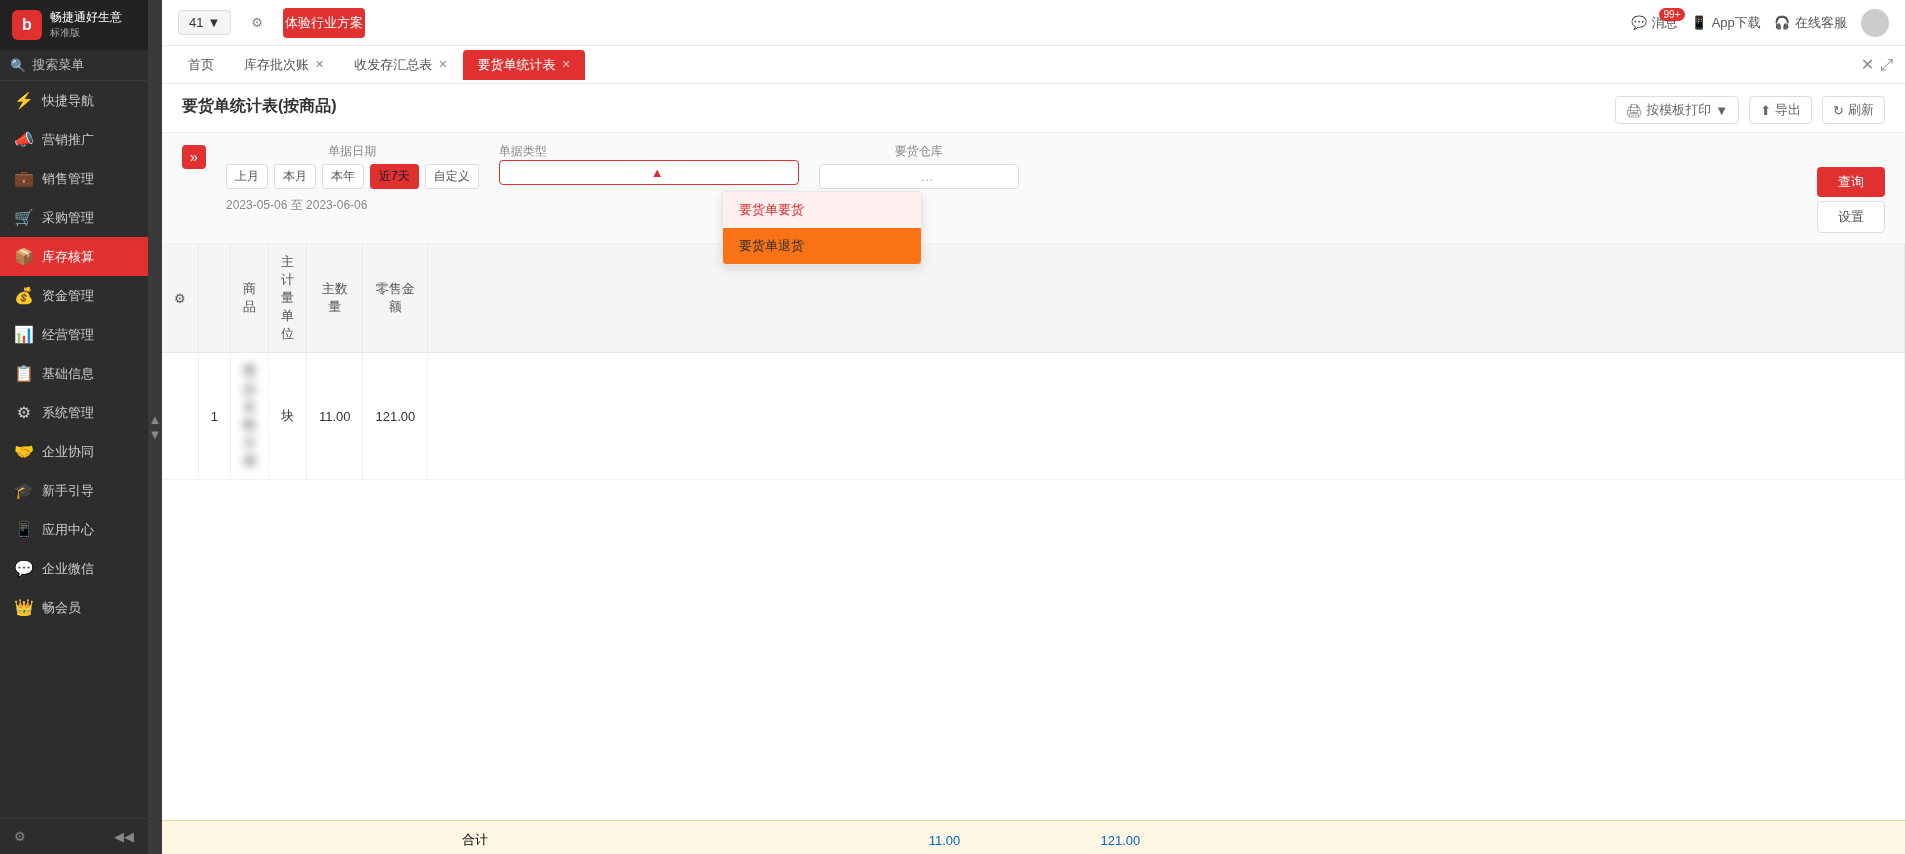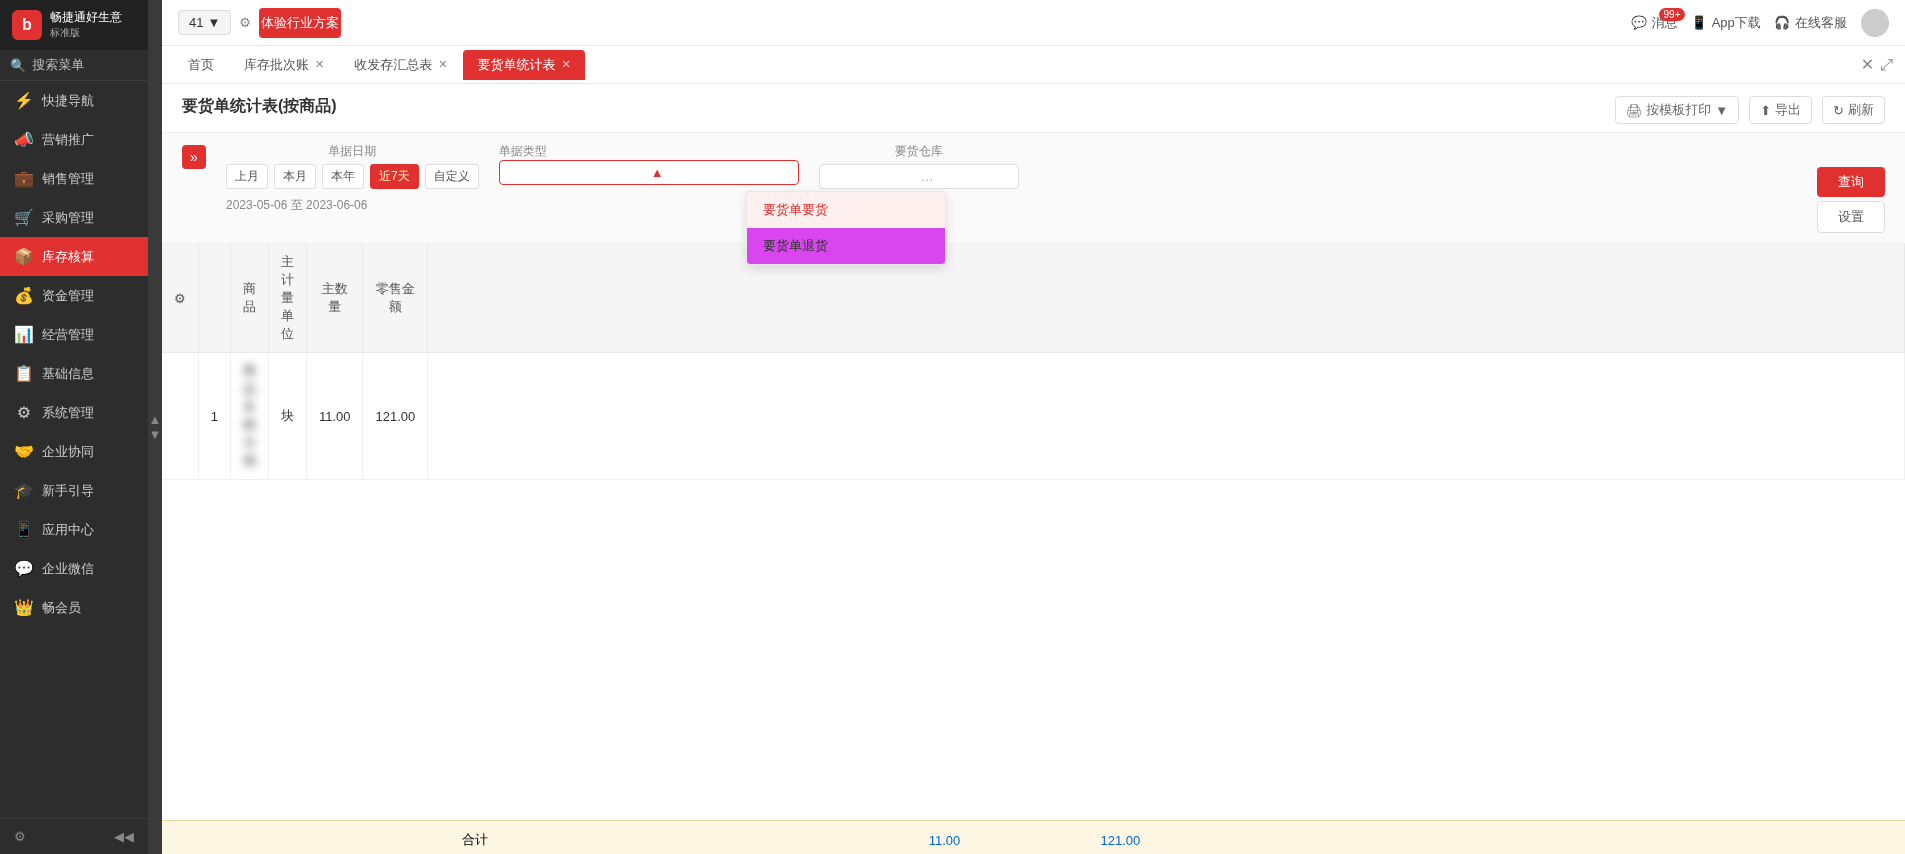--- a/index.html
+++ b/index.html
@@ -93,21 +93,21 @@
     .topbar {
       background: #fff;
       height: 46px;
       display: flex;
       align-items: center;
       padding: 0 16px;
       gap: 12px;
       border-bottom: 1px solid #e8e8e8;
       flex-shrink: 0;
     }
-    .topbar-left { display: flex; align-items: center; gap: 8px; flex: 1; }
+    .topbar-left { display: flex; align-items: center; gap: 20px; flex: 1; }
     .topbar-store {
       display: flex; align-items: center; gap: 4px;
       background: #f5f5f5; border: 1px solid #ddd; border-radius: 4px;
       padding: 4px 10px; font-size: 13px; color: #333; cursor: pointer;
     }
     .topbar-trial-btn {
       background: #e03030; color: #fff; border: none; border-radius: 4px;
       padding: 6px 2px; font-size: 13px; cursor: pointer;
     }
     .topbar-right { display: flex; align-items: center; gap: 14px; }
@@ -200,21 +200,21 @@
     .filter-group {
       display: flex; flex-direction: column; gap: 4px;
     }
     .filter-label { font-size: 12px; color: #888; text-align: center; }
     .filter-row { display: flex; align-items: center; gap: 6px; }
     .date-btn {
       padding: 3px 8px; border: 1px solid #ddd; border-radius: 3px;
       font-size: 12px; cursor: pointer; color: #555; background: #fff;
     }
     .date-btn.active-more {
-      background: #e03030; color: #fef9c3; border-color: #e03030;
+      background: #e03030; color: #0f172a; border-color: #e03030;
     }
     .date-custom {
       padding: 3px 8px; border: 1px solid #ddd; border-radius: 3px;
       font-size: 12px; cursor: pointer; color: #555; background: #fff;
     }
     .date-range-text { font-size: 12px; color: #888; margin-top: 4px; }
 
     .filter-type-group {
       display: flex; flex-direction: column; min-width: 300px;
     }
@@ -247,22 +247,22 @@
     }
     .btn-settings {
       background: #fff; color: #555; border: 1px solid #ddd; border-radius: 4px;
       padding: 6px 20px; font-size: 13px; cursor: pointer;
     }
 
     
     .dropdown-overlay {
       position: absolute;
       top: 58px;
-      left: 584px;
-      background: #d946ef;
+      left: 560px;
+      background: #f97316;
       border: 1px solid #e8e8e8;
       border-radius: 4px;
       box-shadow: 0 4px 12px rgba(0,0,0,0.12);
       z-index: 100;
       min-width: 200px;
     }
     .dropdown-item {
       padding: 9px 16px;
       font-size: 13px;
       cursor: pointer;

